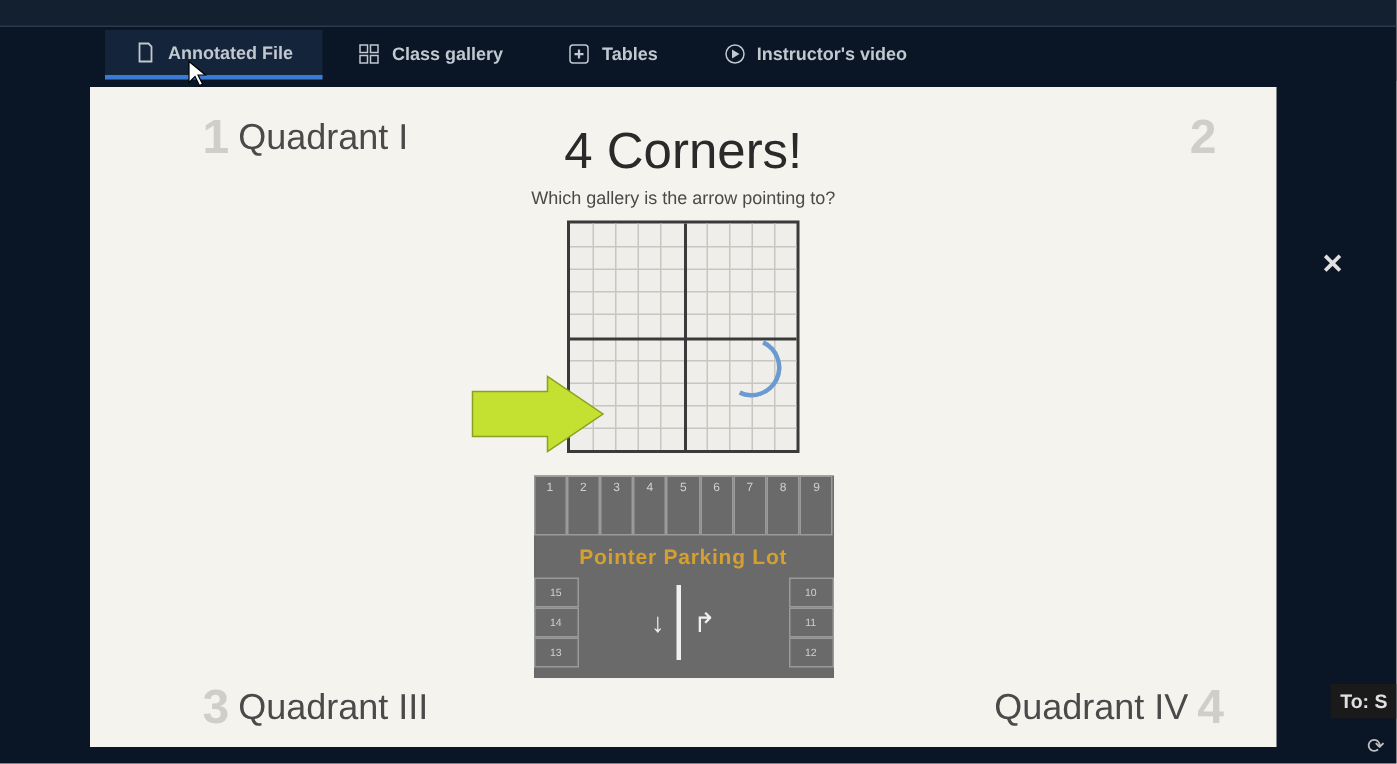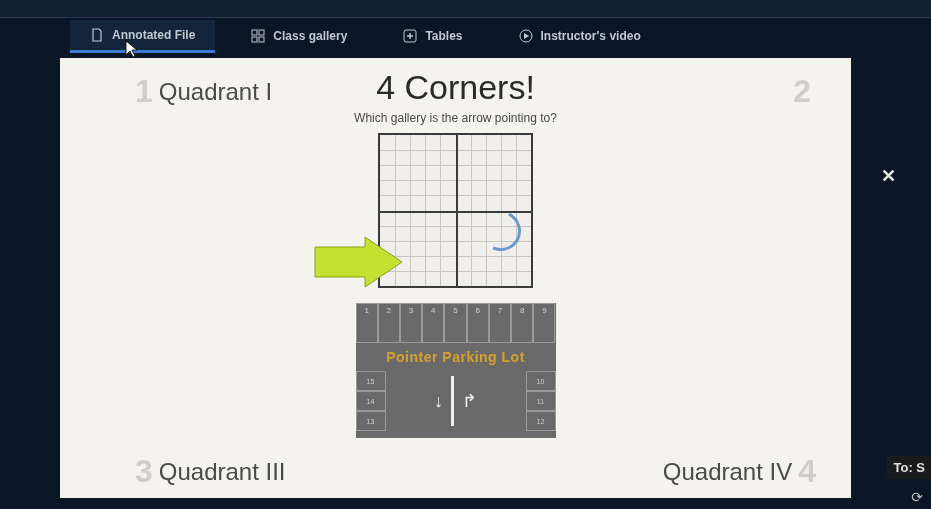--- a/index.html
+++ b/index.html
@@ -14,21 +14,21 @@
     .top-border {
       height: 18px;
       background: #122030;
       border-bottom: 1px solid #2a3a4a;
     }
     .tabs {
       display: flex;
       height: 36px;
       background: #0a1525;
       padding-left: 70px;
-      gap: 16px;
+      gap: 4px;
       align-items: center;
     }
     .tab {
       display: flex;
       align-items: center;
       gap: 8px;
       padding: 8px 20px;
       color: #c0c8d0;
       font-size: 12px;
       font-weight: bold;
@@ -72,21 +72,21 @@
       font-size: 32px;
       font-weight: bold;
     }
     .q1 { top: 15px; left: 75px; }
     .q2 { top: 15px; right: 40px; }
     .q3 { bottom: 8px; left: 75px; }
     .q4 { bottom: 8px; right: 35px; }
     .center-area {
       position: absolute;
       left: 50%;
-      top: 10px;
+      top: 24px;
       transform: translateX(-50%);
       text-align: center;
       width: 320px;
     }
     .title {
       font-size: 34px;
       color: #2a2a2a;
       font-weight: normal;
       margin-bottom: 4px;
     }

